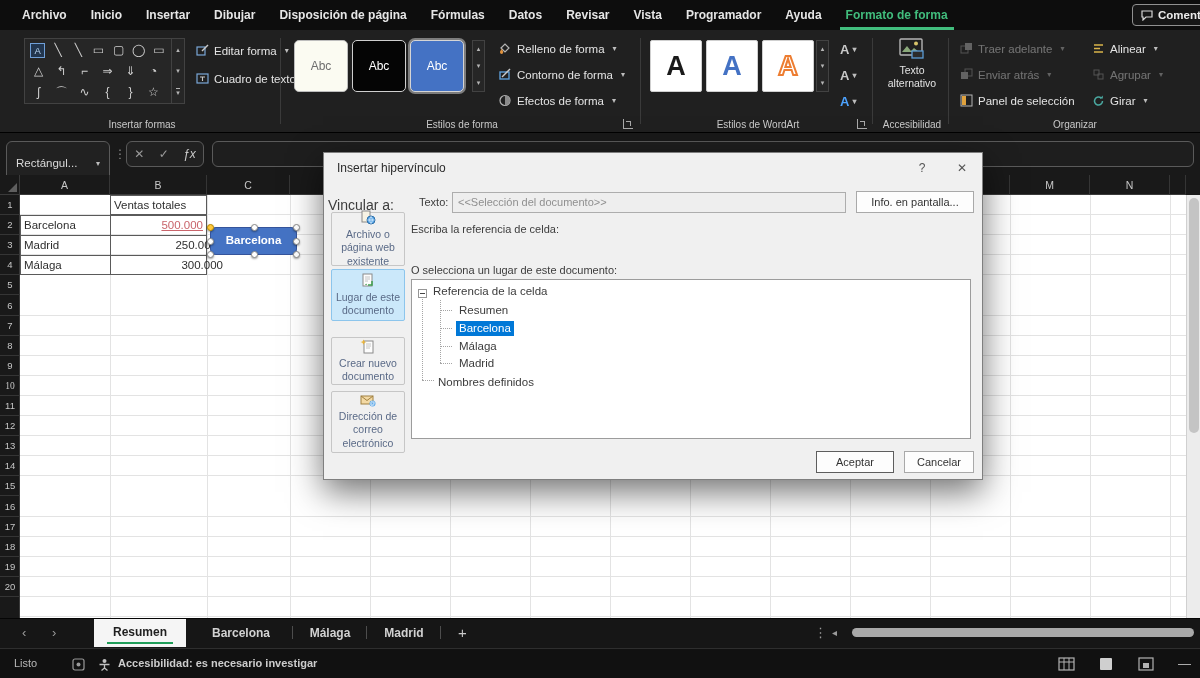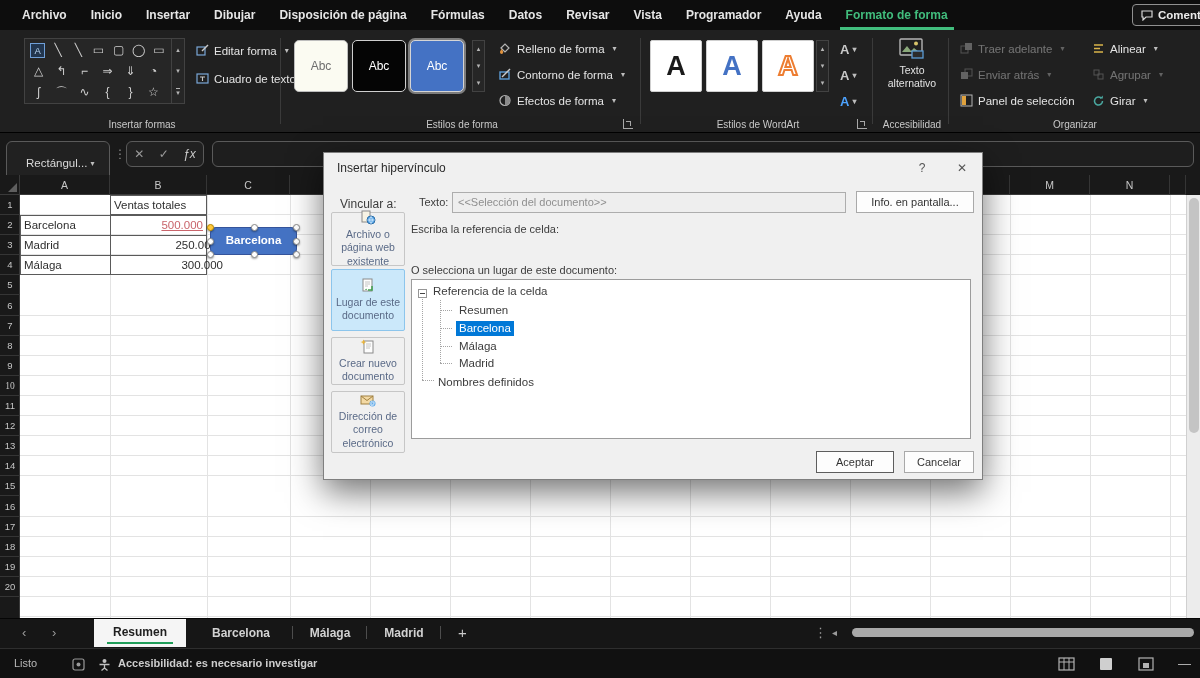--- a/index.html
+++ b/index.html
@@ -65,21 +65,21 @@
   
   .rg5{left:952px;width:246px;}
   .rg5 .c1{left:8px;}
   .rg5 .c2{left:140px;}
 
   .icon{display:inline-block;line-height:0;}
 
   
   .fbar{position:absolute;left:0;top:133px;width:1200px;height:42px;background:#191919;}
   .namebox{position:absolute;left:6px;top:8px;width:104px;height:44px;border:1px solid #5a5a5a;border-radius:6px;background:#212121;
-           color:#dadada;font-size:11.5px;display:flex;align-items:center;padding:0 19px;justify-content:space-between;}
+           color:#dadada;font-size:11.5px;display:flex;align-items:center;padding:0 9px;justify-content:space-between;}
   .fgrip{position:absolute;left:114px;top:0;line-height:42px;color:#8a8a8a;font-size:12px;}
   .fbtns{position:absolute;left:126px;top:8px;width:78px;height:26px;border:1px solid #5a5a5a;border-radius:6px;background:#212121;
          display:flex;align-items:center;justify-content:space-around;color:#9a9a9a;font-size:12px;}
   .fbtns .fx{font-style:italic;color:#c9c9c9;}
   .finput{position:absolute;left:212px;top:8px;right:6px;height:26px;border:1px solid #5a5a5a;border-radius:6px;background:#1e1e1e;color:#ddd;font-size:11.5px;line-height:24px;padding:0 8px;}
 
   
   .gridwrap{position:absolute;left:0;top:175px;width:1200px;height:443px;background:#191919;}
   .corner{position:absolute;left:0;top:0;width:20px;height:20px;background:#191919;border-right:1px solid #3a3a3a;border-bottom:1px solid #3a3a3a;}
   .corner .tri{position:absolute;right:2px;bottom:2px;width:0;height:0;border-left:9px solid transparent;border-bottom:9px solid #5f5f5f;}
@@ -491,36 +491,36 @@
     <div class="vscroll">
         <div class="vthumb"></div>
       </div>
   </div>
 
   <div class="dlg">
     <span class="dtitle">Insertar hipervínculo</span>
     <span class="dhelp">?</span>
     <span class="dclose">✕</span>
 
-    <span class="dlab" style="left:16px;top:44px;font-size:12px;">Vincular a:</span>
+    <span class="dlab" style="left:4px;top:44px;font-size:14px;">Vincular a:</span>
     <span class="dlab" style="left:95px;top:43px;">Texto:</span>
     <div class="tfield">&lt;&lt;Selección del documento&gt;&gt;</div>
     <div class="stbtn">Info. en pantalla...</div>
 
     <div class="sb-item" style="top:59px;height:54px;">
       <span class="icon">
         <svg width="16" height="15" viewBox="0 0 16 15">
             <rect x="2" y="1" width="8" height="11" fill="#f7f3e4" stroke="#8a8a8a"></rect>
             <circle cx="11" cy="10" r="4" fill="#5aa7e8" stroke="#2c6ea8"></circle>
             <path d="M7.5 10h7M11 6.5c1.8 2 1.8 5 0 7M11 6.5c-1.8 2-1.8 5 0 7" stroke="#eaf4fc" stroke-width=".7" fill="none"></path>
           </svg>
       </span>
       <span class="slbl">Archivo o página web existente</span>
     </div>
-    <div class="sb-item sel" style="top:116px;height:62px;">
+    <div class="sb-item sel" style="top:116px;height:52px;">
       <span class="icon">
         <svg width="16" height="15" viewBox="0 0 16 15">
             <rect x="3" y="1" width="9" height="12" fill="#fdfdfd" stroke="#8a8a8a"></rect>
             <path d="M5 4h5M5 6h5M5 8h3" stroke="#b5b5b5" stroke-width=".8"></path>
             <path d="M12 8v4h-4" fill="none" stroke="#3f9e4d" stroke-width="1.5"></path>
             <path d="M7 12l-2 0 1.2-1.4z" fill="#3f9e4d"></path>
           </svg>
       </span>
       <span class="slbl">Lugar de este documento</span>
     </div>

